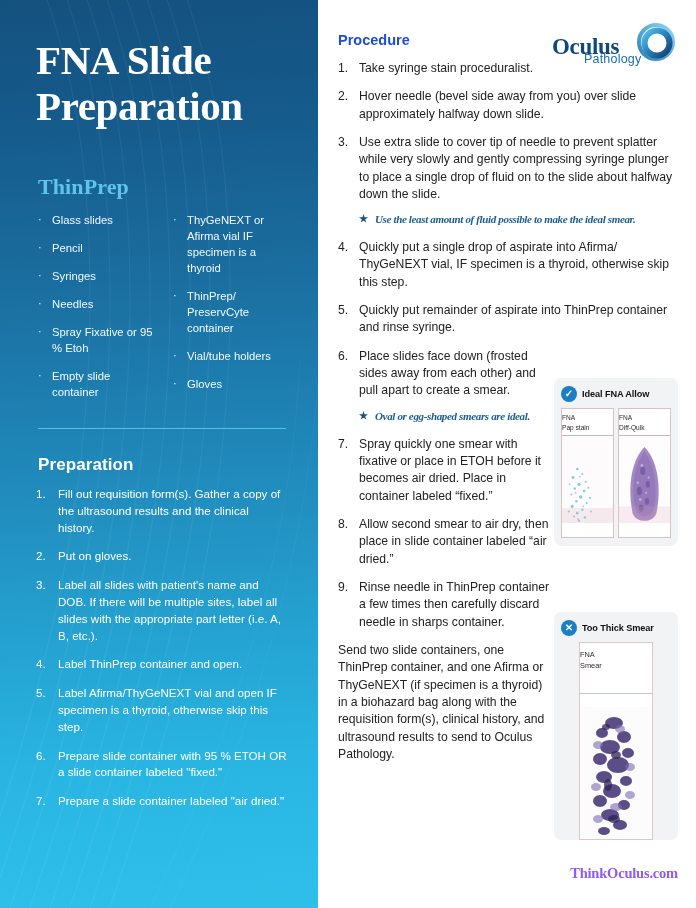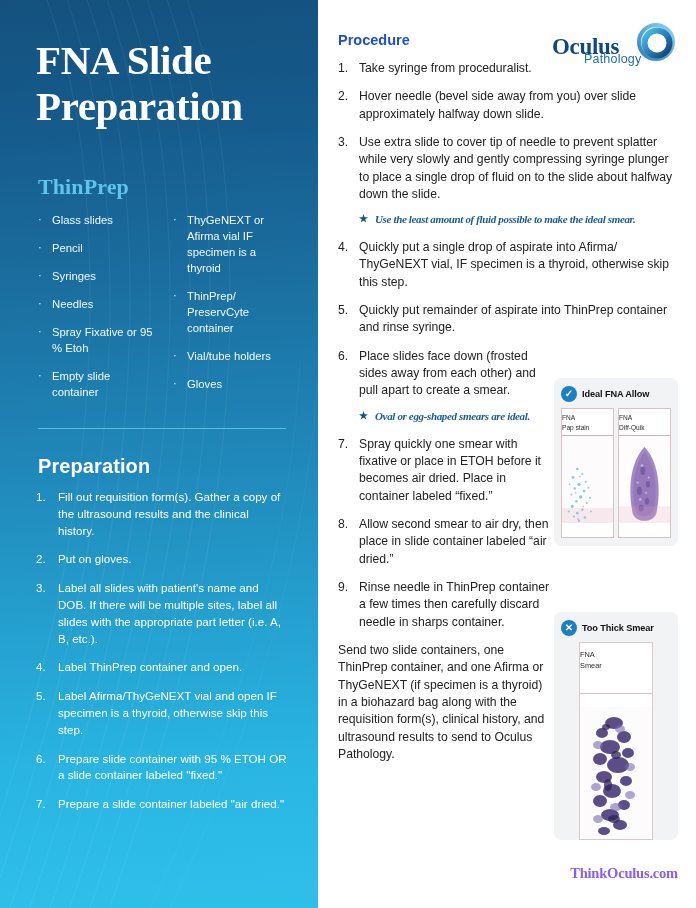--- a/index.html
+++ b/index.html
@@ -69,21 +69,21 @@
     font-family: "Liberation Serif", serif;
     font-weight: bold;
     font-size: 22px;
     color: #5ec4ea;
     margin: 44px 0 12px 2px;
     letter-spacing: .1px;
   }
   .sec-heading-sans {
     font-family: "Liberation Sans", sans-serif;
     font-weight: bold;
-    font-size: 20px;
+    font-size: 17px;
     color: #ffffff;
     margin: 0 0 11px 2px;
     letter-spacing: .1px;
   }
 
   .supplies-cols {
     display: flex;
     gap: 20px;
     margin-left: 2px;
   }
@@ -443,21 +443,21 @@
       <div class="logo-word">Oculus</div>
       <div class="logo-sub">Pathology</div>
     </div>
 
     <h2 class="proc-heading">Procedure</h2>
 
     <div class="proc-list">
 
       <div class="proc-item">
         <span class="proc-idx">1.</span>
-        <span class="proc-text">Take syringe from proceduralist.</span>
+        <span class="proc-text">Take syringe stain proceduralist.</span>
       </div>
 
       <div class="proc-item">
         <span class="proc-idx">2.</span>
         <span class="proc-text">Hover needle (bevel side away from you) over slide approximately halfway down slide.</span>
       </div>
 
       <div class="proc-item">
         <span class="proc-idx">3.</span>
         <span class="proc-text">Use extra slide to cover tip of needle to prevent splatter while very slowly and gently compressing syringe plunger to place a single drop of fluid on to the slide about halfway down the slide.</span>

